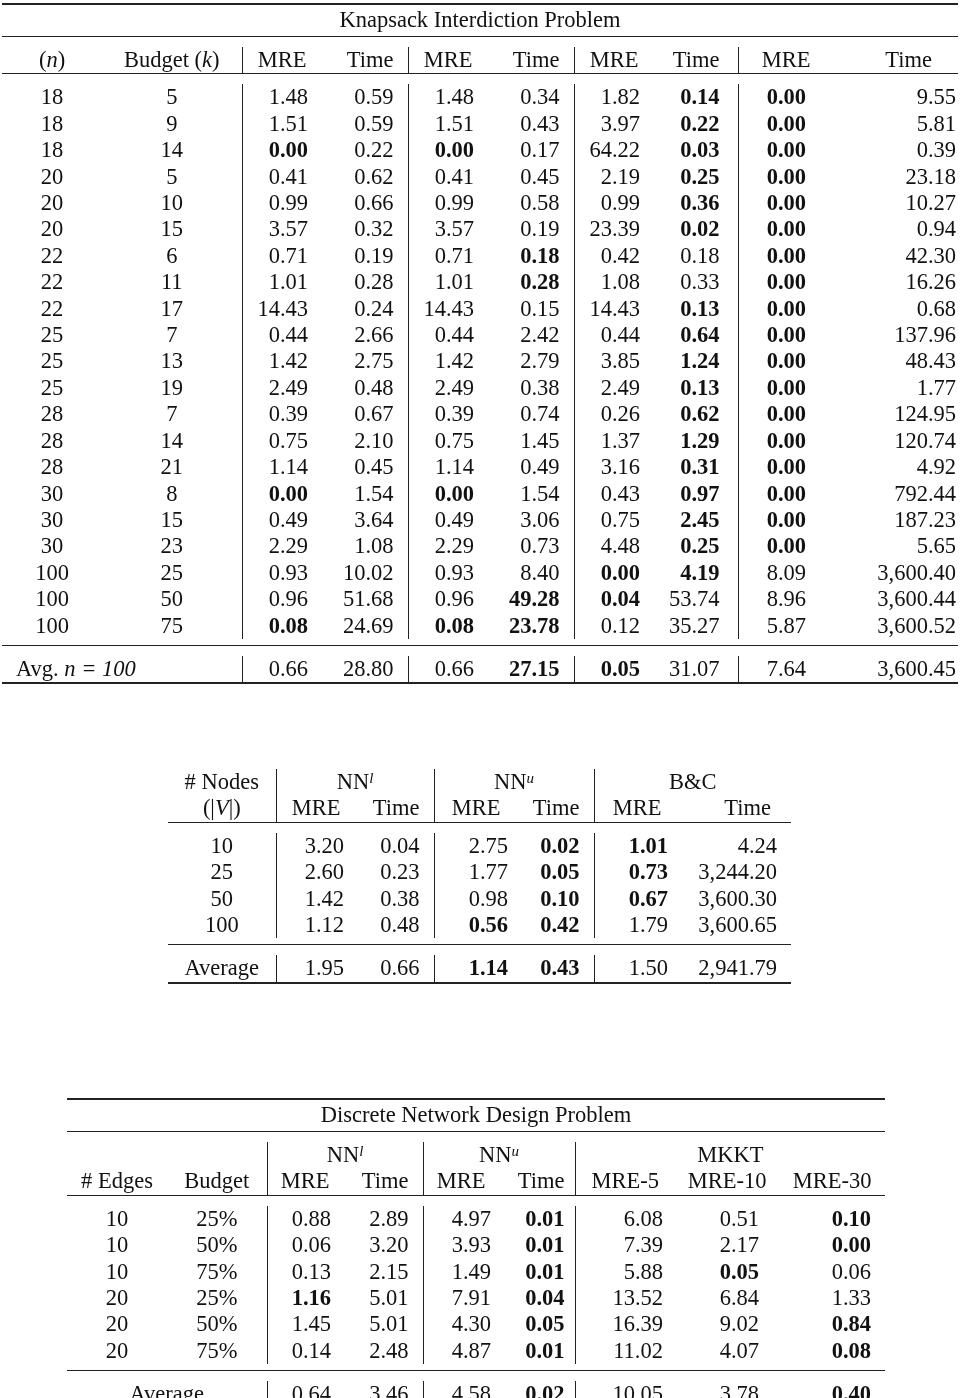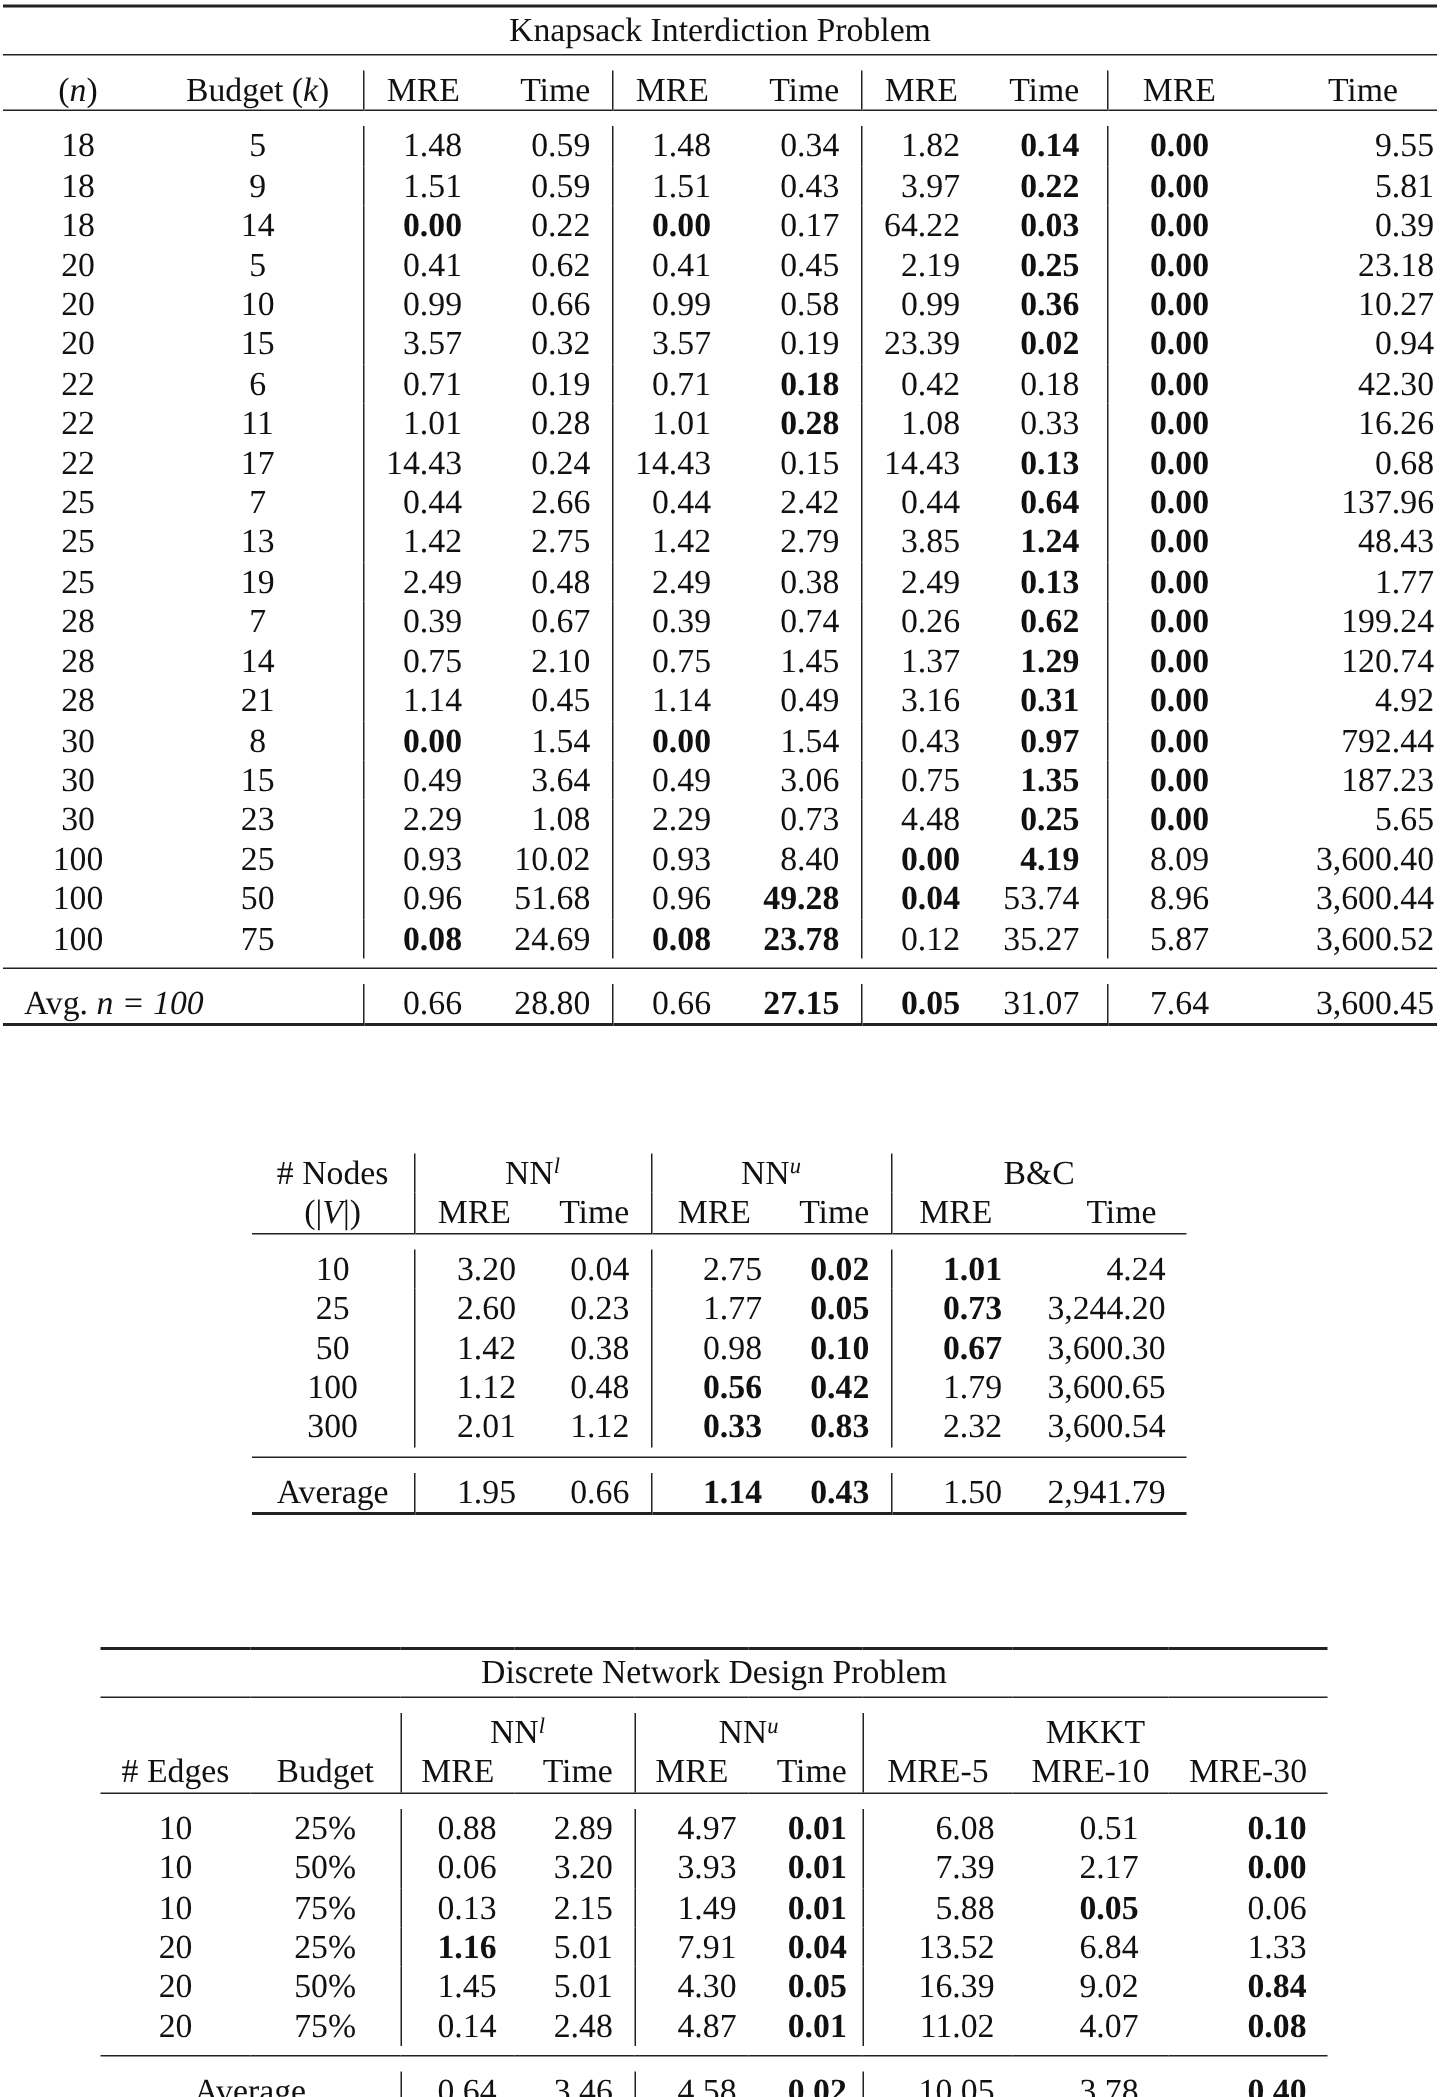--- a/index.html
+++ b/index.html
@@ -209,21 +209,21 @@
       <tr>
         <td class="c">28</td>
         <td class="c">7</td>
         <td class="r vl" style="padding-right:14px">0.39</td>
         <td class="r" style="padding-right:14px">0.67</td>
         <td class="r vl" style="padding-right:14px">0.39</td>
         <td class="r" style="padding-right:14px">0.74</td>
         <td class="r vl" style="padding-right:14px">0.26</td>
         <td class="r b" style="padding-right:18px">0.62</td>
         <td class="r vl b" style="padding-right:28px">0.00</td>
-        <td class="r" style="padding-right:2px">199.24</td>
+        <td class="r" style="padding-right:2px">124.95</td>
       </tr>
       <tr>
         <td class="c">28</td>
         <td class="c">14</td>
         <td class="r vl" style="padding-right:14px">0.75</td>
         <td class="r" style="padding-right:14px">2.10</td>
         <td class="r vl" style="padding-right:14px">0.75</td>
         <td class="r" style="padding-right:14px">1.45</td>
         <td class="r vl" style="padding-right:14px">1.37</td>
         <td class="r b" style="padding-right:18px">1.29</td>
@@ -255,21 +255,21 @@
         <td class="r" style="padding-right:2px">792.44</td>
       </tr>
       <tr>
         <td class="c">30</td>
         <td class="c">15</td>
         <td class="r vl" style="padding-right:14px">0.49</td>
         <td class="r" style="padding-right:14px">3.64</td>
         <td class="r vl" style="padding-right:14px">0.49</td>
         <td class="r" style="padding-right:14px">3.06</td>
         <td class="r vl" style="padding-right:14px">0.75</td>
-        <td class="r b" style="padding-right:18px">1.35</td>
+        <td class="r b" style="padding-right:18px">2.45</td>
         <td class="r vl b" style="padding-right:28px">0.00</td>
         <td class="r" style="padding-right:2px">187.23</td>
       </tr>
       <tr>
         <td class="c">30</td>
         <td class="c">23</td>
         <td class="r vl" style="padding-right:14px">2.29</td>
         <td class="r" style="padding-right:14px">1.08</td>
         <td class="r vl" style="padding-right:14px">2.29</td>
         <td class="r" style="padding-right:14px">0.73</td>
@@ -398,29 +398,20 @@
         <td class="r" style="padding-right:14px">3,600.30</td>
       </tr>
       <tr>
         <td class="c">100</td>
         <td class="r vl" style="padding-right:12px">1.12</td>
         <td class="r" style="padding-right:14px">0.48</td>
         <td class="r vl b" style="padding-right:10px">0.56</td>
         <td class="r b" style="padding-right:14px">0.42</td>
         <td class="r vl" style="padding-right:12px">1.79</td>
         <td class="r" style="padding-right:14px">3,600.65</td>
-      </tr>
-      <tr>
-        <td class="c">300</td>
-        <td class="r vl" style="padding-right:12px">2.01</td>
-        <td class="r" style="padding-right:14px">1.12</td>
-        <td class="r vl b" style="padding-right:10px">0.33</td>
-        <td class="r b" style="padding-right:14px">0.83</td>
-        <td class="r vl" style="padding-right:12px">2.32</td>
-        <td class="r" style="padding-right:14px">3,600.54</td>
       </tr>
       <tr class="gap midrule">
         <td colspan="7" style="height: 6px;"></td>
       </tr>
     </tbody>
   <tbody id="t2-avg">
       <tr class="gap">
         <td colspan="7"></td>
       </tr>
       <tr class="botrule">

